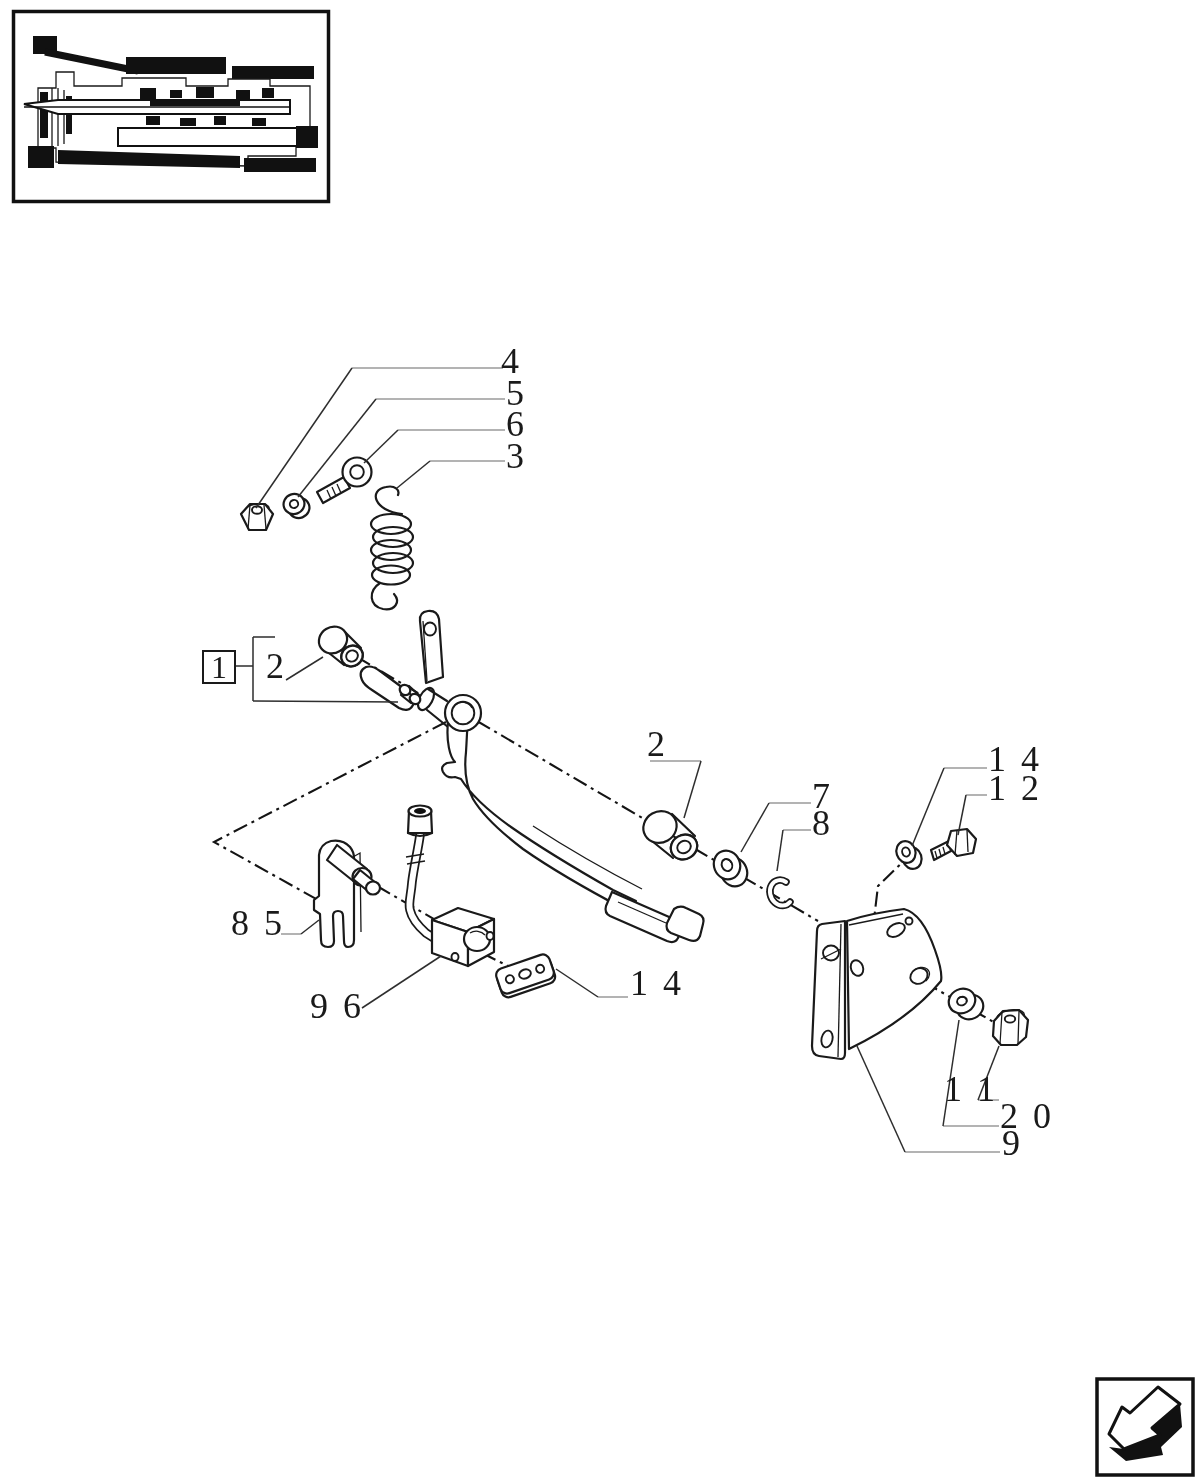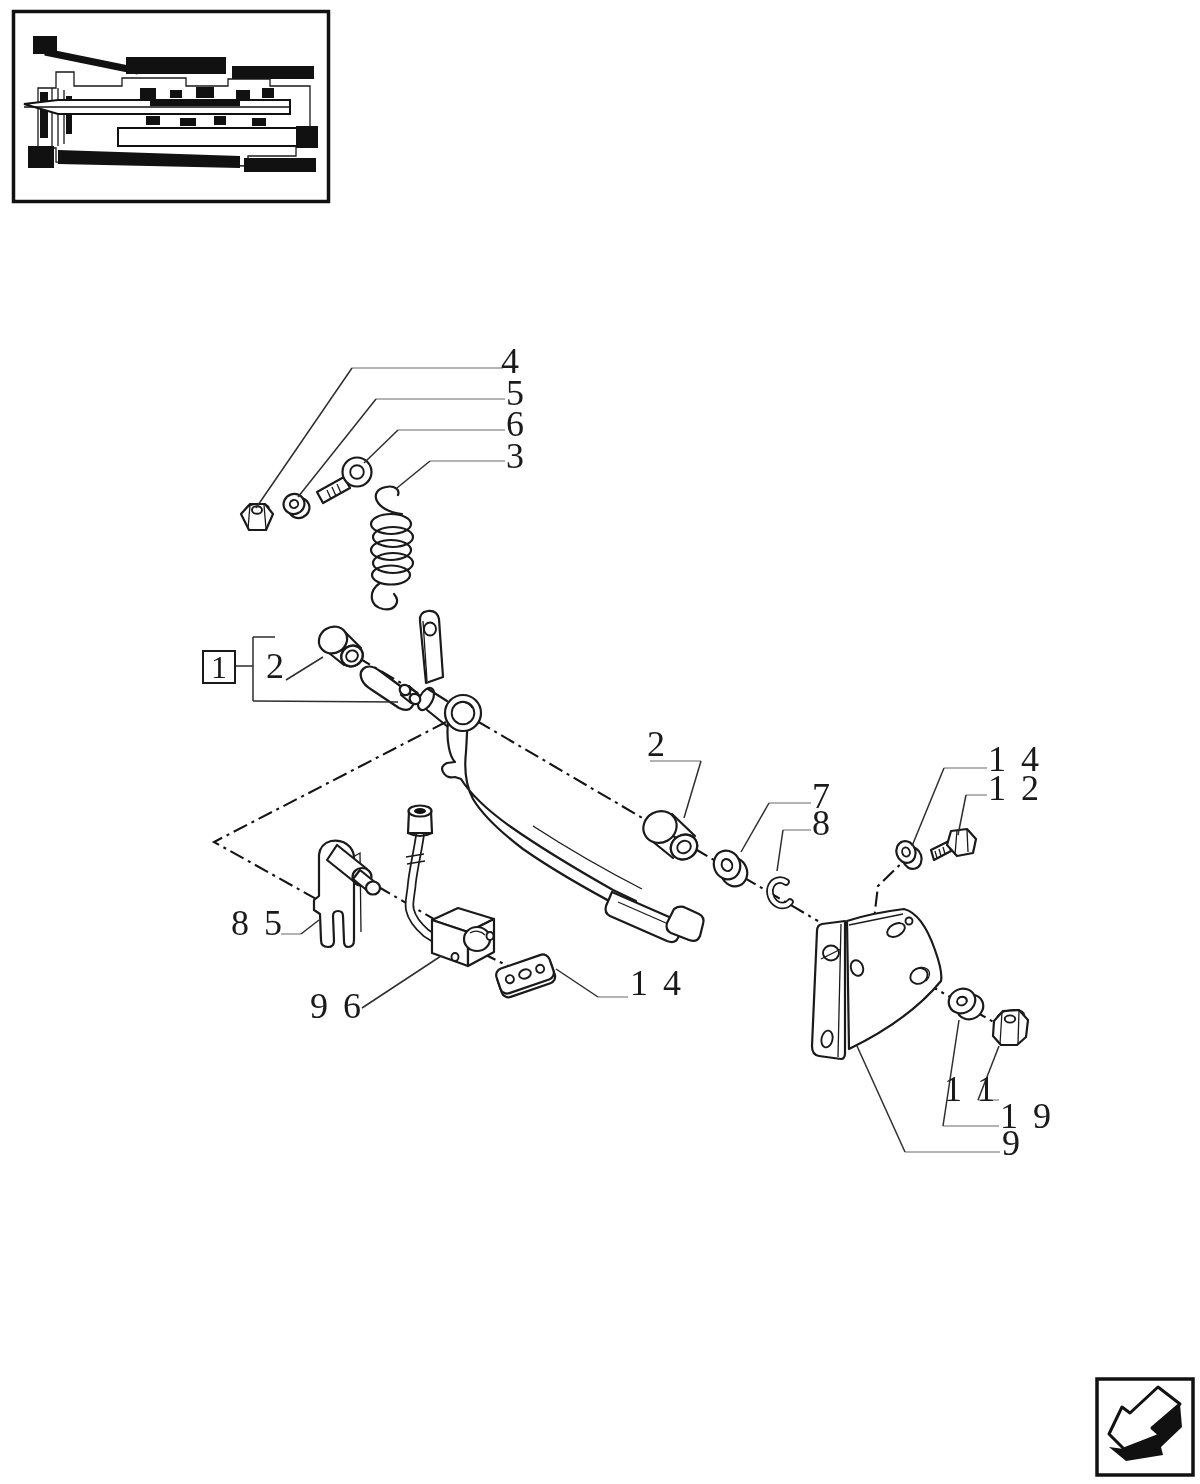--- a/index.html
+++ b/index.html
@@ -320,19 +320,19 @@
   <div class="callout" style="left:506px;top:406px">6</div>
   <div class="callout" style="left:506px;top:438px">3</div>
   <div class="callout-box" style="left:202px;top:650px">1</div>
   <div class="callout" style="left:266px;top:648px">2</div>
   <div class="callout" style="left:647px;top:726px">2</div>
   <div class="callout" style="left:812px;top:778px">7</div>
   <div class="callout" style="left:812px;top:805px">8</div>
   <div class="callout" style="left:988px;top:741px">1 4</div>
   <div class="callout" style="left:988px;top:770px">1 2</div>
   <div class="callout" style="left:944px;top:1071px">1 1</div>
-  <div class="callout" style="left:1000px;top:1098px">1 9</div>
+  <div class="callout" style="left:1000px;top:1098px">2 0</div>
   <div class="callout" style="left:1002px;top:1125px">9</div>
   <div class="callout" style="left:231px;top:905px">8 5</div>
   <div class="callout" style="left:310px;top:988px">9 6</div>
   <div class="callout" style="left:630px;top:965px">1 4</div>
 
 </div>
 
 </body></html>

